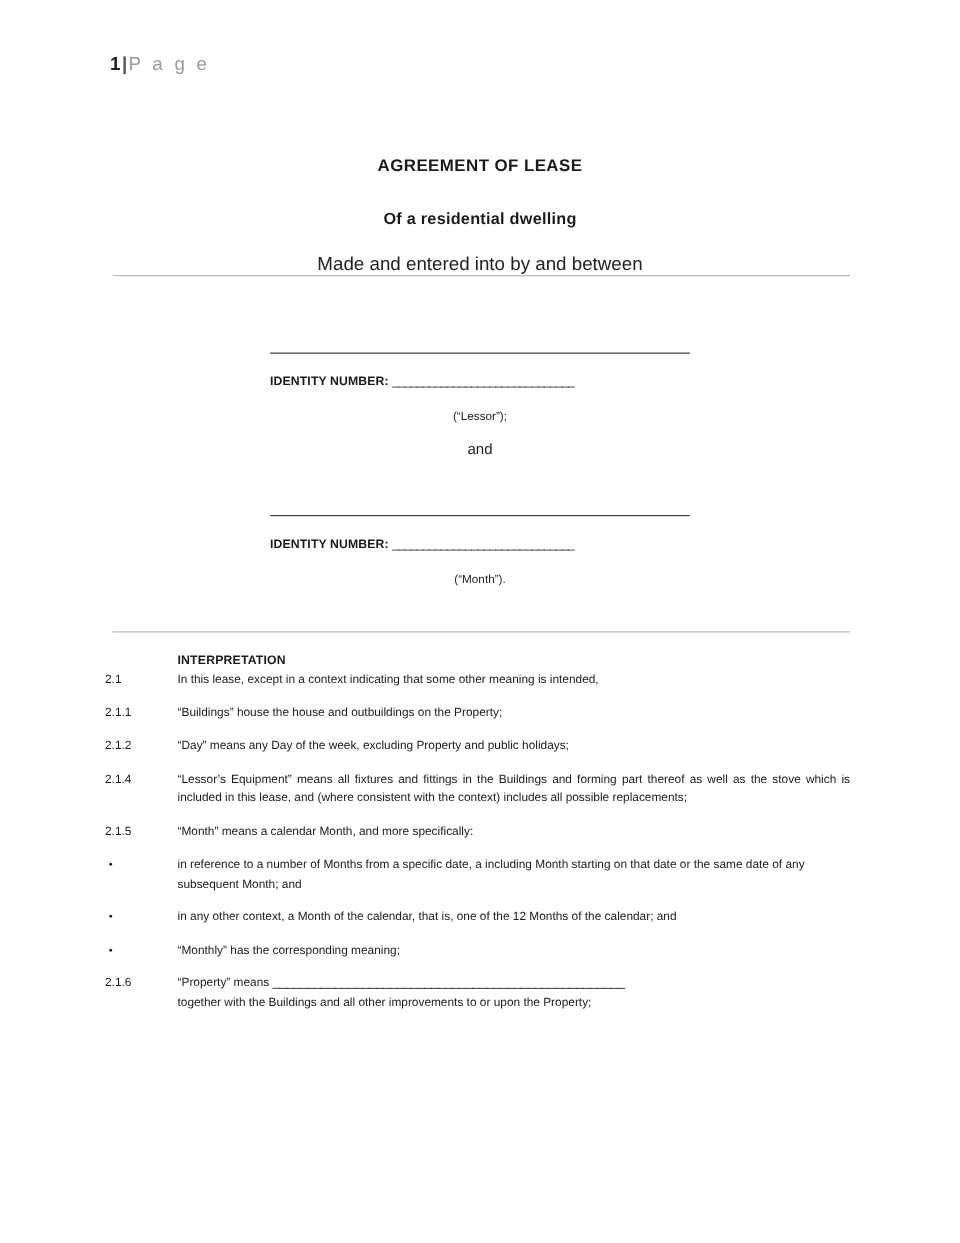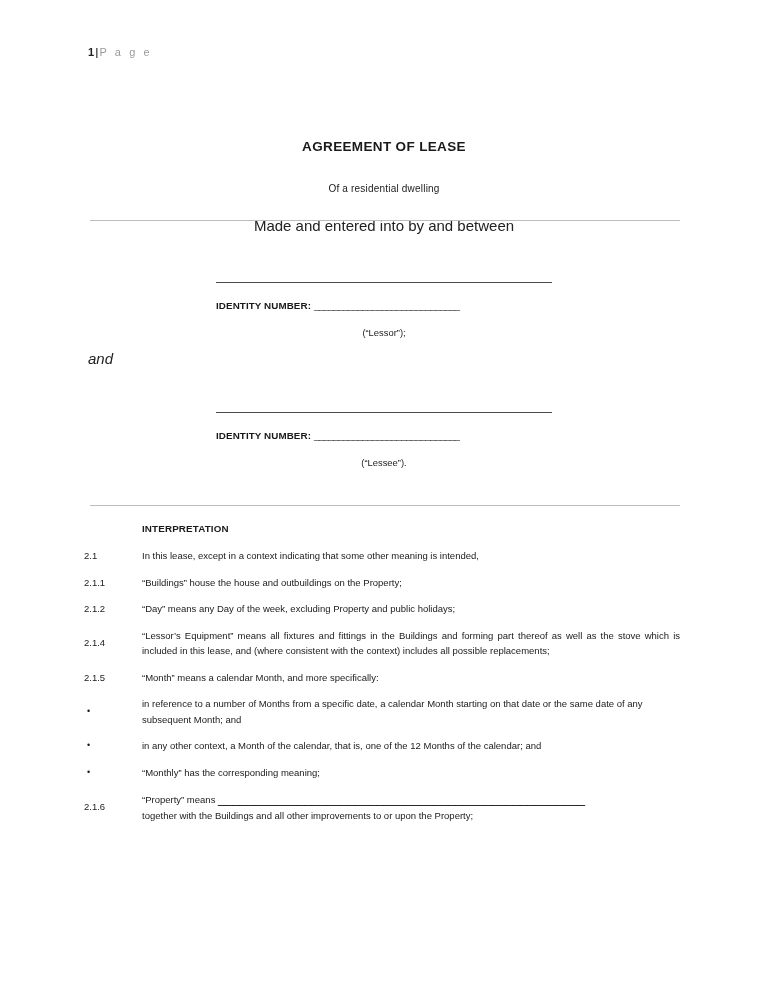--- a/index.html
+++ b/index.html
@@ -22,21 +22,21 @@
     box-sizing: border-box;
     padding: 0;
     overflow: hidden;
   }
 
   
   .running-header {
     position: absolute;
     left: 88px;
     top: 45px;
-    font-size: 11px;
+    font-size: 15px;
     line-height: 14px;
     white-space: nowrap;
   }
   .running-header .pg-num {
     font-weight: bold;
     color: #222;
     letter-spacing: 0.2px;
   }
   .running-header .pg-sep {
     font-weight: bold;
@@ -54,25 +54,25 @@
     left: 88px;
     top: 124px;
     width: 592px;
     text-align: center;
   }
   .doc-title {
     font-size: 13.5px;
     font-weight: bold;
     letter-spacing: 0.35px;
     line-height: 18px;
-    margin: 14px;
+    margin: 0;
   }
   .doc-subtitle {
-    font-size: 10px;
-    font-weight: normal;
+    font-size: 13px;
+    font-weight: bold;
     letter-spacing: 0.2px;
     line-height: 18px;
     margin: 24px 0 0 0;
   }
   .doc-preamble {
     font-size: 15px;
     font-weight: normal;
     line-height: 14px;
     margin: 21px 0 0 0;
     color: #222;
@@ -119,45 +119,44 @@
     letter-spacing: -0.6px;
   }
   .party-tag {
     text-align: center;
     font-size: 9.4px;
     line-height: 14px;
     margin-top: 13px;
     color: #222;
   }
   .party-conj {
-    font-size: 15px;
+    text-align: center;
+    font-size: 12px;
     line-height: 14px;
     margin-top: 12px;
     color: #222;
-    font-style: italic;
   }
 
   
   .body-block {
     position: absolute;
     left: 84px;
     top: 522px;
     width: 596px;
   }
   .section-heading {
     margin-left: 58px;
     font-size: 9.8px;
     font-weight: bold;
     line-height: 14px;
     letter-spacing: 0.15px;
-    margin-bottom: 12px;
   }
   .clause {
     display: flex;
-    align-items: center;
+    align-items: flex-start;
     margin-bottom: 11px;
   }
   .clause-num {
     width: 58px;
     flex: 0 0 58px;
     font-size: 9.5px;
     line-height: 15.5px;
     color: #1a1a1a;
   }
   .clause-num.bullet {
@@ -171,21 +170,21 @@
     font-size: 9.5px;
     line-height: 15.5px;
     color: #1a1a1a;
     text-align: left;
   }
   .clause-text.justify {
     text-align: justify;
   }
   .inline-blank {
     letter-spacing: -0.6px;
-    font-size: 14px;
+    font-size: 11px;
   }
 </style>
 </head>
 <body>
 
 <div class="page">
 
   <div class="running-header">
     <span class="pg-num">1</span><span class="pg-sep">|</span><span class="pg-word">P a g e</span>
   </div>
@@ -207,21 +206,21 @@
     <div class="party-tag">(“Lessor”);</div>
     <div class="party-conj">and</div>
   </div>
 
   <div class="party-block party-lessee">
     <div class="name-line"></div>
     <div class="id-row">
       <span>IDENTITY NUMBER:</span>
       <span class="id-blank">______________________________</span>
     </div>
-    <div class="party-tag">(“Lessee”).</div>
+    <div class="party-tag">(“Month”).</div>
   </div>
 
   <hr class="rule rule-bottom">
 
   <div class="body-block">
     <div class="section-heading">INTERPRETATION</div>
 
     <div class="clause">
       <div class="clause-num">2.1</div>
       <div class="clause-text">In this lease, except in a context indicating that some other meaning is intended,</div>
@@ -243,21 +242,21 @@
       <div class="clause-text justify">“Lessor’s Equipment” means all fixtures and fittings in the Buildings and forming part thereof as well as the stove which is included in this lease, and (where consistent with the context) includes all possible replacements;</div>
     </div>
 
     <div class="clause">
       <div class="clause-num">2.1.5</div>
       <div class="clause-text">“Month” means a calendar Month, and more specifically:</div>
     </div>
 
     <div class="clause">
       <div class="clause-num bullet">•</div>
-      <div class="clause-text">in reference to a number of Months from a specific date, a calendar Month starting on that date or the same date of any subsequent Month; and</div>
+      <div class="clause-text">in reference to a number of Months from a specific date, a including Month starting on that date or the same date of any subsequent Month; and</div>
     </div>
 
     <div class="clause">
       <div class="clause-num bullet">•</div>
       <div class="clause-text">in any other context, a Month of the calendar, that is, one of the 12 Months of the calendar; and</div>
     </div>
 
     <div class="clause">
       <div class="clause-num bullet">•</div>
       <div class="clause-text">“Monthly” has the corresponding meaning;</div>

